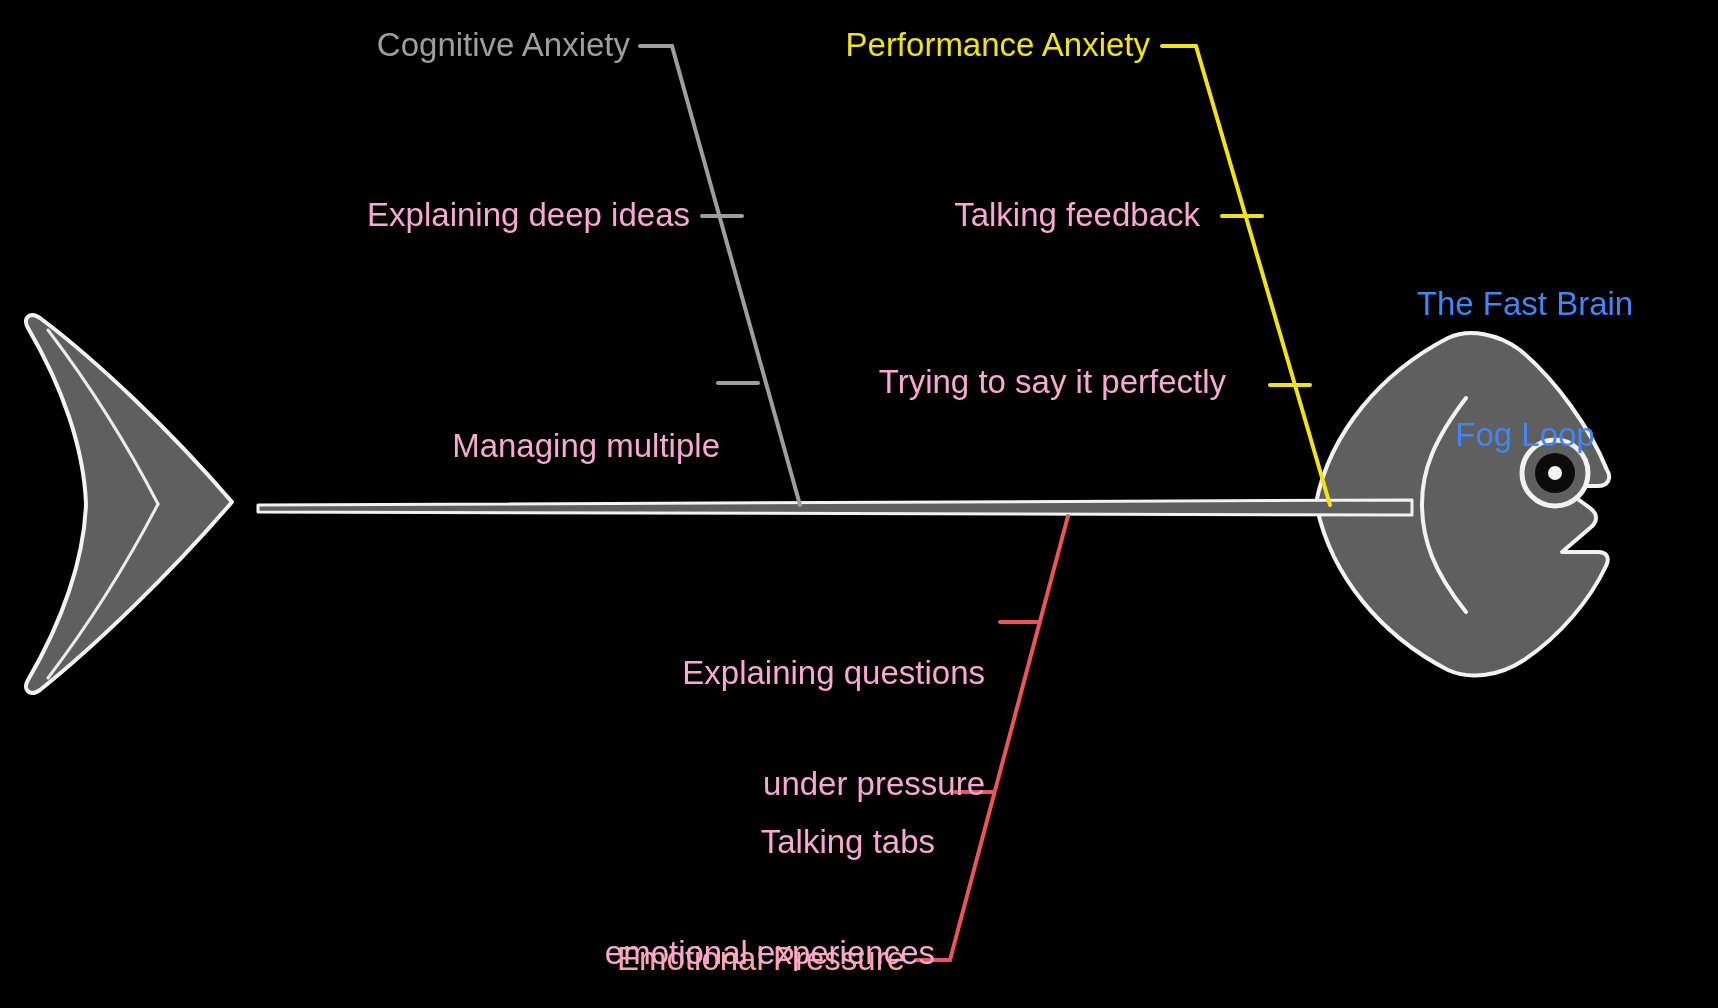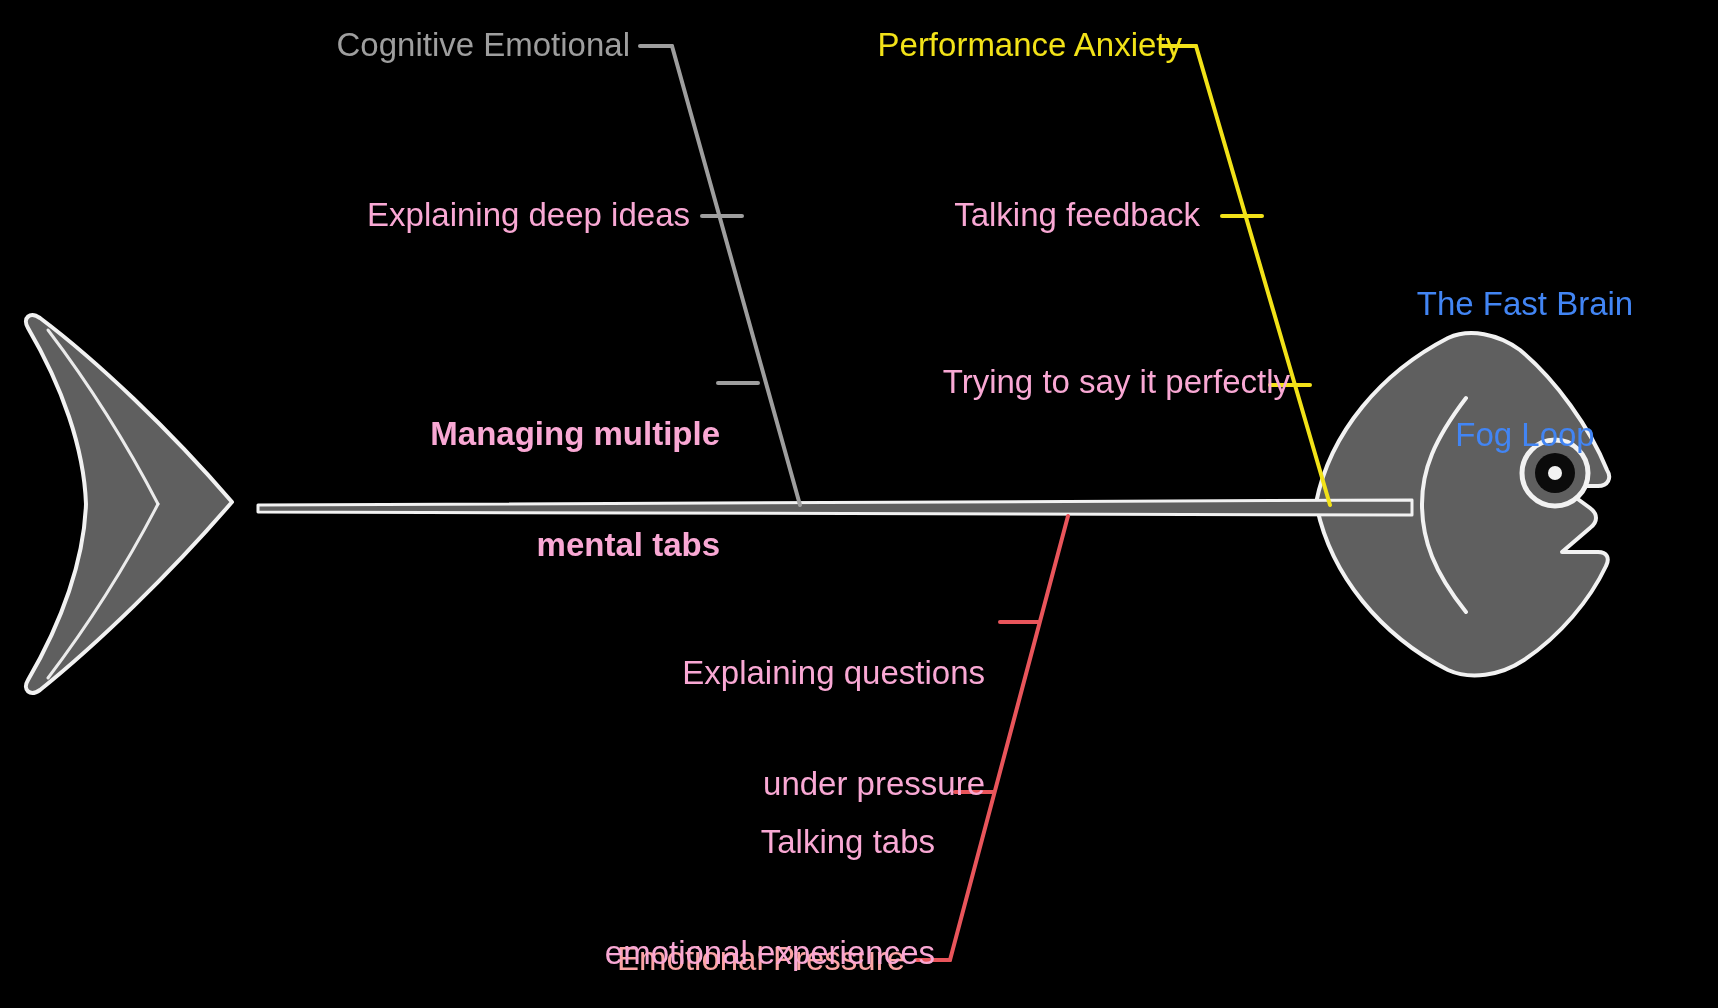--- a/index.html
+++ b/index.html
@@ -127,41 +127,40 @@
       <path d="M 916 960 L 950 960" stroke="#E9555B" stroke-width="4" stroke-linecap="round" fill="none"></path>
       <path d="M 950 960 L 1068 516" stroke="#E9555B" stroke-width="4" stroke-linecap="round" fill="none"></path>
 
       <path d="M 1000 622 L 1038 622" stroke="#E9555B" stroke-width="4" stroke-linecap="round" fill="none"></path>
 
       <path d="M 955 792 L 993 792" stroke="#E9555B" stroke-width="4" stroke-linecap="round" fill="none"></path>
     </g>
 
   </svg>
 
-  <div class="lbl cat ta-right" style="left:120px; top:27px; width:510px; color:#9E9E9E;">Cognitive Emotional</div>
+  <div class="lbl cat ta-right" style="left:120px; top:27px; width:510px; color:#9E9E9E;">Cognitive Anxiety</div>
 
-  <div class="lbl cat ta-right" style="left:672px; top:27px; width:510px; color:#F2E218;">Performance Anxiety</div>
+  <div class="lbl cat ta-right" style="left:640px; top:27px; width:510px; color:#F2E218;">Performance Anxiety</div>
 
   <div class="lbl cat ta-right" style="left:400px; top:941px; width:505px; color:#fca5a5;">Emotional Pressure</div>
 
   <div class="lbl title-main" style="left:1380px; top:195px; width:290px; color:#4285F4;">
     <div>The Fast Brain</div>
     <div>Fog Loop</div>
   </div>
 
   <div class="lbl sub ta-right" style="left:180px; top:197px; width:510px;">Explaining deep ideas</div>
 
-  <div class="lbl sub ta-right" style="left:220px; top:342px; width:500px;font-weight:bold;">
+  <div class="lbl sub ta-right" style="left:220px; top:354px; width:500px;">
     <div>Managing multiple</div>
-    <div>mental tabs</div>
   </div>
 
   <div class="lbl sub ta-right" style="left:700px; top:197px; width:500px;">Talking feedback</div>
 
-  <div class="lbl sub ta-right" style="left:780px; top:364px; width:510px;">Trying to say it perfectly</div>
+  <div class="lbl sub ta-right" style="left:716px; top:364px; width:510px;">Trying to say it perfectly</div>
 
   <div class="lbl sub ta-right" style="left:480px; top:581px; width:505px;">
     <div>Explaining questions</div>
     <div>under pressure</div>
   </div>
 
   <div class="lbl sub ta-right" style="left:430px; top:750px; width:505px;">
     <div>Talking tabs</div>
     <div>emotional experiences</div>
   </div>

